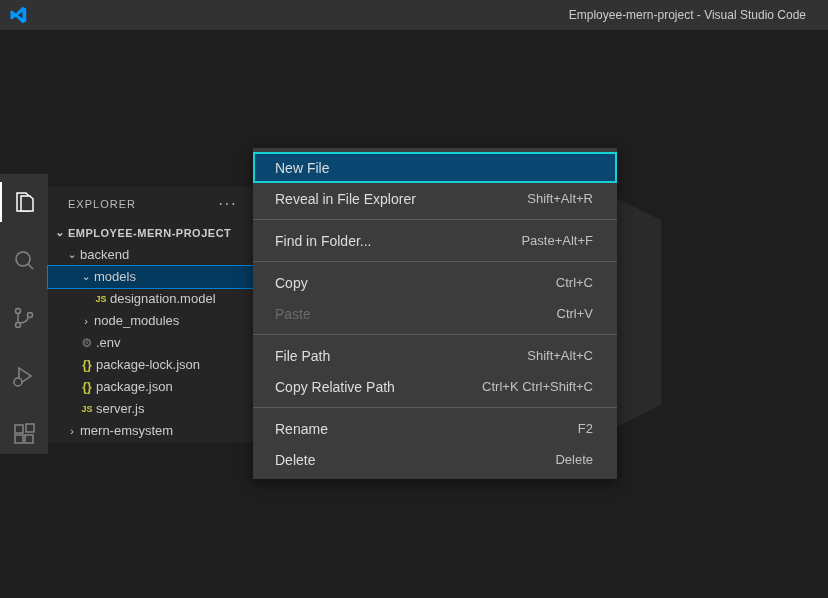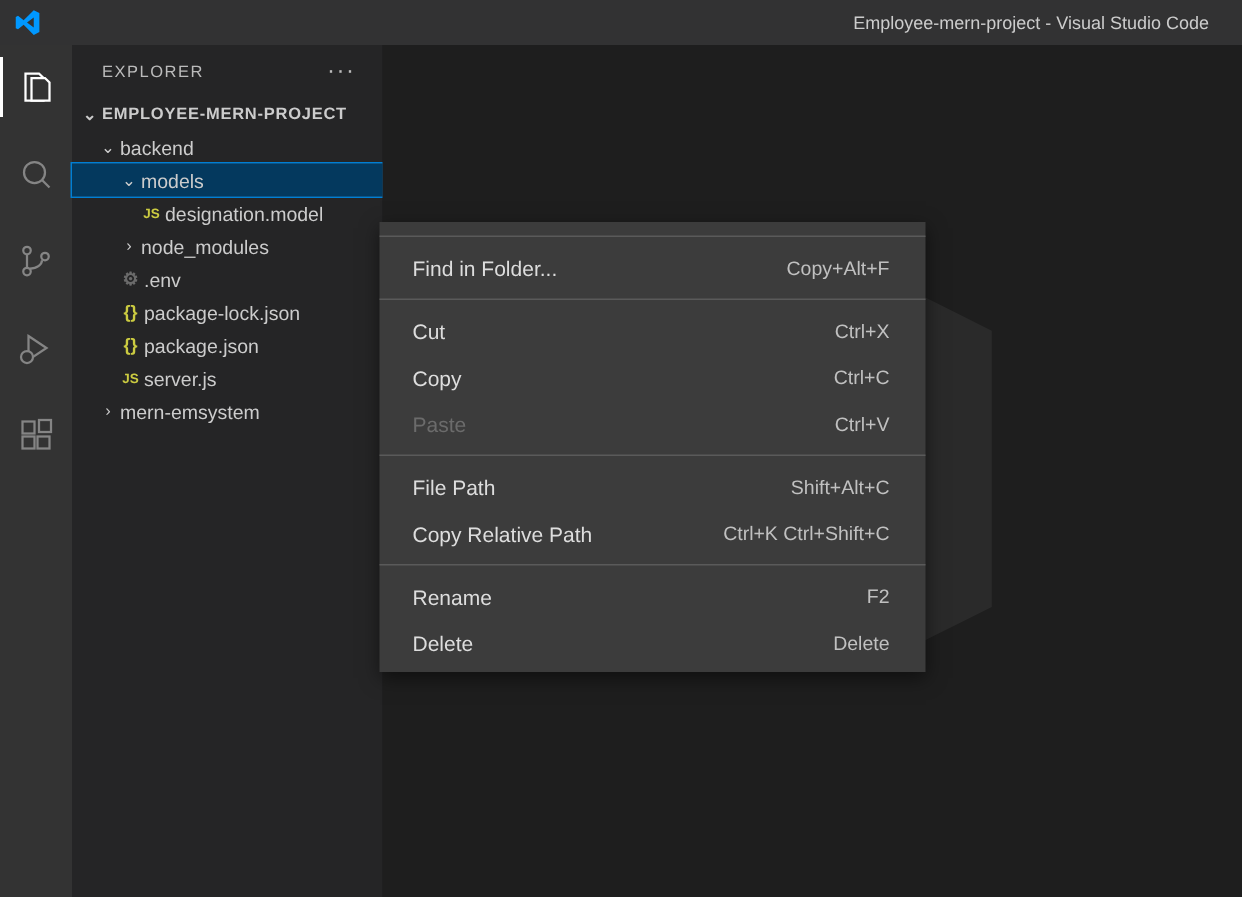--- a/index.html
+++ b/index.html
@@ -4,21 +4,21 @@
 <style>
 * { margin: 0; padding: 0; box-sizing: border-box; font-family: "Segoe UI", -apple-system, sans-serif; }
 body { background: #1e1e1e; color: #cccccc; width: 828px; height: 598px; overflow: hidden; font-size: 13px; }
 
 .titlebar { height: 30px; background: #323233; display: flex; align-items: center; }
 .vs-logo { width: 35px; display: flex; align-items: center; justify-content: center; }
 .menubar { display: flex; align-items: center; }
 .menu-item { padding: 0 8px; line-height: 30px; color: #cccccc; cursor: pointer; }
 .title-text { flex: 1; text-align: right; color: #cccccc; font-size: 12px; padding-right: 22px; }
 
-.main { display: flex; height: calc(100% - 30px); }
+.main { display: flex; height: calc(100% - 30px); align-items: center; }
 .activitybar { width: 48px; background: #333333; display: flex; flex-direction: column; align-items: center; padding-top: 8px; gap: 18px; }
 .activity-icon { width: 48px; height: 40px; display: flex; align-items: center; justify-content: center; color: #858585; cursor: pointer; }
 .activity-icon.active { color: #ffffff; border-left: 2px solid #ffffff; }
 
 .sidebar { width: 207px; background: #252526; }
 .sidebar-header { height: 35px; display: flex; align-items: center; justify-content: space-between; padding: 0 18px 0 20px; font-size: 11px; color: #bbbbbb; letter-spacing: 1px; }
 .ellipsis { color: #bbbbbb; font-size: 16px; letter-spacing: 1px; }
 
 .tree { font-size: 13px; color: #cccccc; }
 .tree-row { height: 22px; display: flex; align-items: center; cursor: pointer; white-space: nowrap; }
@@ -146,30 +146,33 @@
   <div class="editor">
     <div class="watermark">
       <svg width="260" height="260" viewBox="0 0 24 24">
           <path fill="#fff" d="M23 3.5l-5-2.5-9 9-5-4-2 1v10l2 1 5-4 9 9 5-2.5v-17zm-5 13l-6-4.5 6-4.5v9z"></path>
         </svg>
     </div>
   </div>
 </div>
 
 <div class="context-menu">
+  <div class="ctx-item highlighted">
+    <span>New File</span>
+  </div>
+  <div class="ctx-item">
+    <span>Reveal in File Explorer</span>
+    <span class="ctx-shortcut">Shift+Alt+R</span>
+  </div>
   <div class="ctx-sep"></div>
   <div class="ctx-item">
     <span>Find in Folder...</span>
-    <span class="ctx-shortcut">Copy+Alt+F</span>
+    <span class="ctx-shortcut">Paste+Alt+F</span>
   </div>
   <div class="ctx-sep"></div>
-  <div class="ctx-item">
-    <span>Cut</span>
-    <span class="ctx-shortcut">Ctrl+X</span>
-  </div>
   <div class="ctx-item">
     <span>Copy</span>
     <span class="ctx-shortcut">Ctrl+C</span>
   </div>
   <div class="ctx-item disabled">
     <span>Paste</span>
     <span class="ctx-shortcut">Ctrl+V</span>
   </div>
   <div class="ctx-sep"></div>
   <div class="ctx-item">

